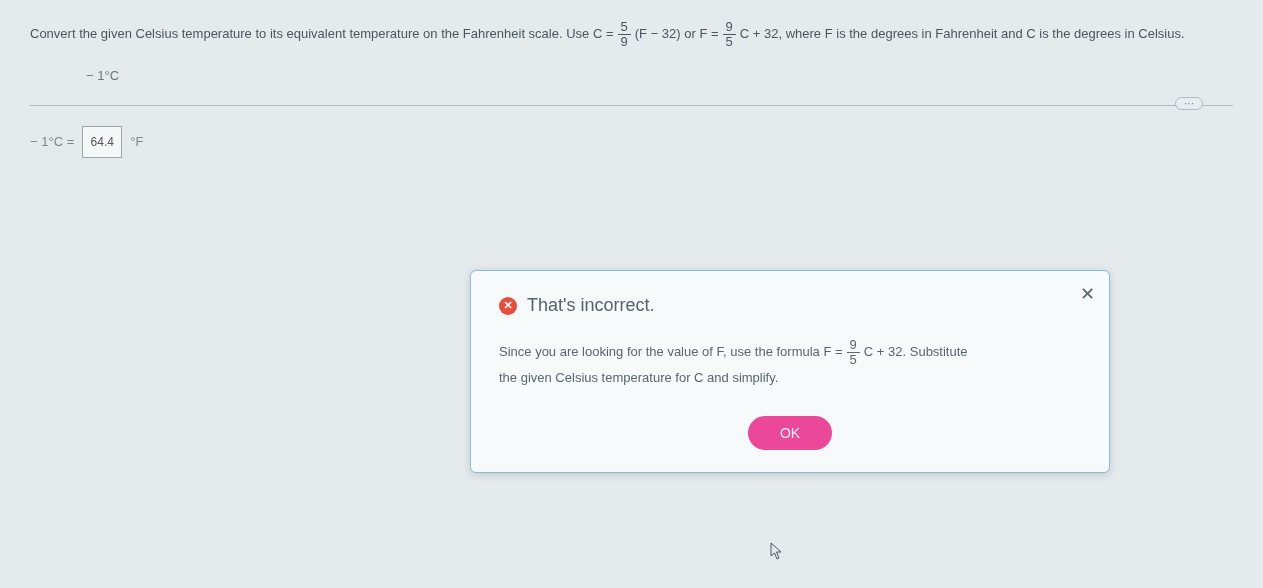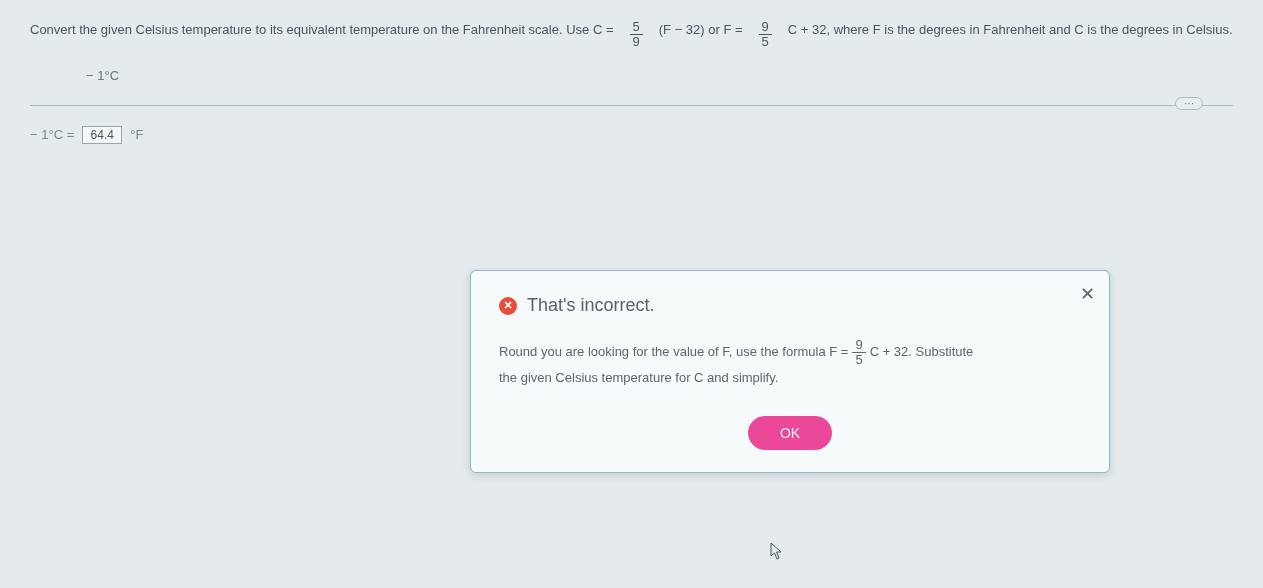--- a/index.html
+++ b/index.html
@@ -19,23 +19,23 @@
       background: #e5ebed;
       padding: 20px 30px;
       min-height: 100%;
       position: relative;
     }
     .question-text {
       color: #4a5560;
       font-size: 13px;
       line-height: 1.6;
       display: flex;
-      align-items: flex-start;
+      align-items: center;
       flex-wrap: wrap;
-      gap: 14px;
+      gap: 2px;
     }
     .fraction {
       display: inline-flex;
       flex-direction: column;
       align-items: center;
       vertical-align: middle;
       margin: 0 2px;
       line-height: 1.1;
     }
     .fraction .num {
@@ -75,21 +75,21 @@
       color: #7a8690;
       font-size: 13px;
     }
     .answer-line {
       display: flex;
       align-items: center;
       gap: 8px;
     }
     .answer-input {
       width: 40px;
-      height: 18px;
+      height: 32px;
       border: 1px solid #9aa5ab;
       background: #f5f8f9;
       font-size: 12px;
       text-align: center;
       color: #555;
     }
     .hint {
       margin-top: 4px;
       color: #8a959e;
       font-size: 12px;
@@ -208,21 +208,21 @@
   </div>
 
   <div class="modal">
     <button class="modal-close">✕</button>
     <div class="modal-header">
       <span class="error-icon">✕</span>
       <span class="modal-title">That's incorrect.</span>
     </div>
     <div class="modal-body">
       <div class="modal-body-line">
-        <span>Round you are looking for the value of F, use the formula F =</span>
+        <span>Since you are looking for the value of F, use the formula F =</span>
         <span class="fraction">
           <span class="num">9</span>
           <span class="den">5</span>
         </span>
         <span>C + 32. Substitute</span>
       </div>
       <div>the given Celsius temperature for C and simplify.</div>
     </div>
     <div class="modal-footer">
       <button class="ok-btn">OK</button>

